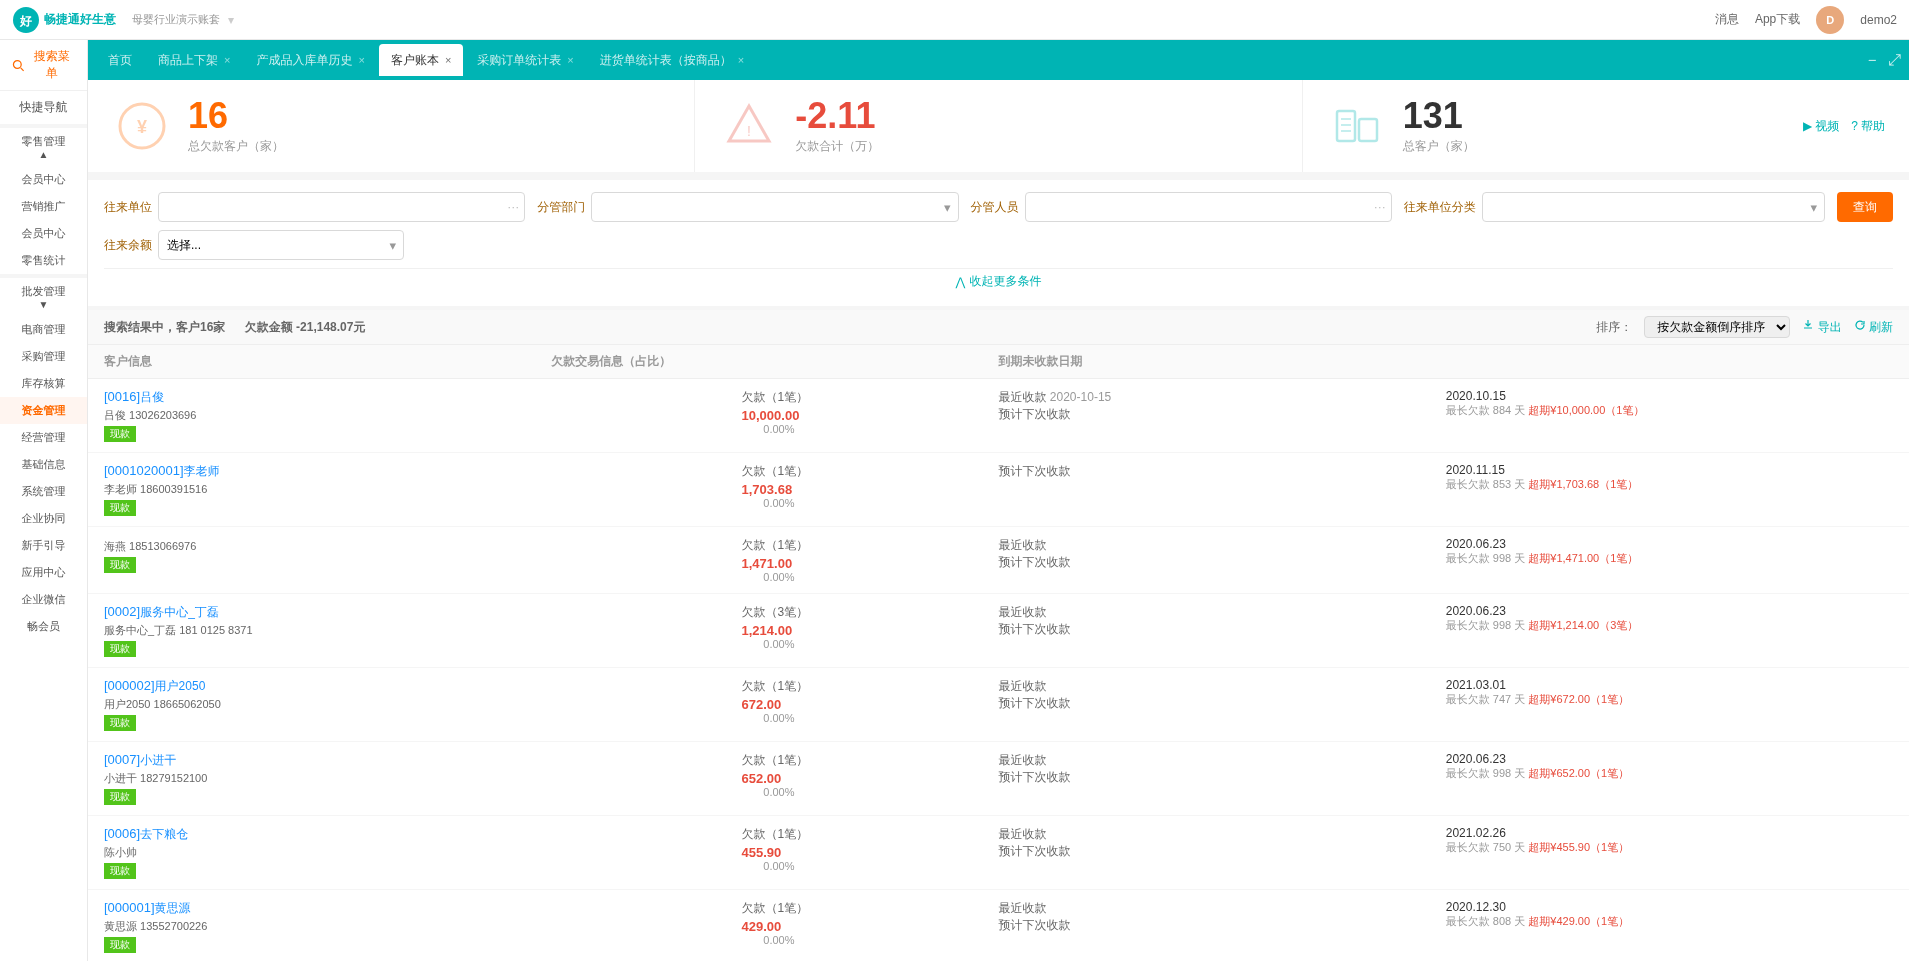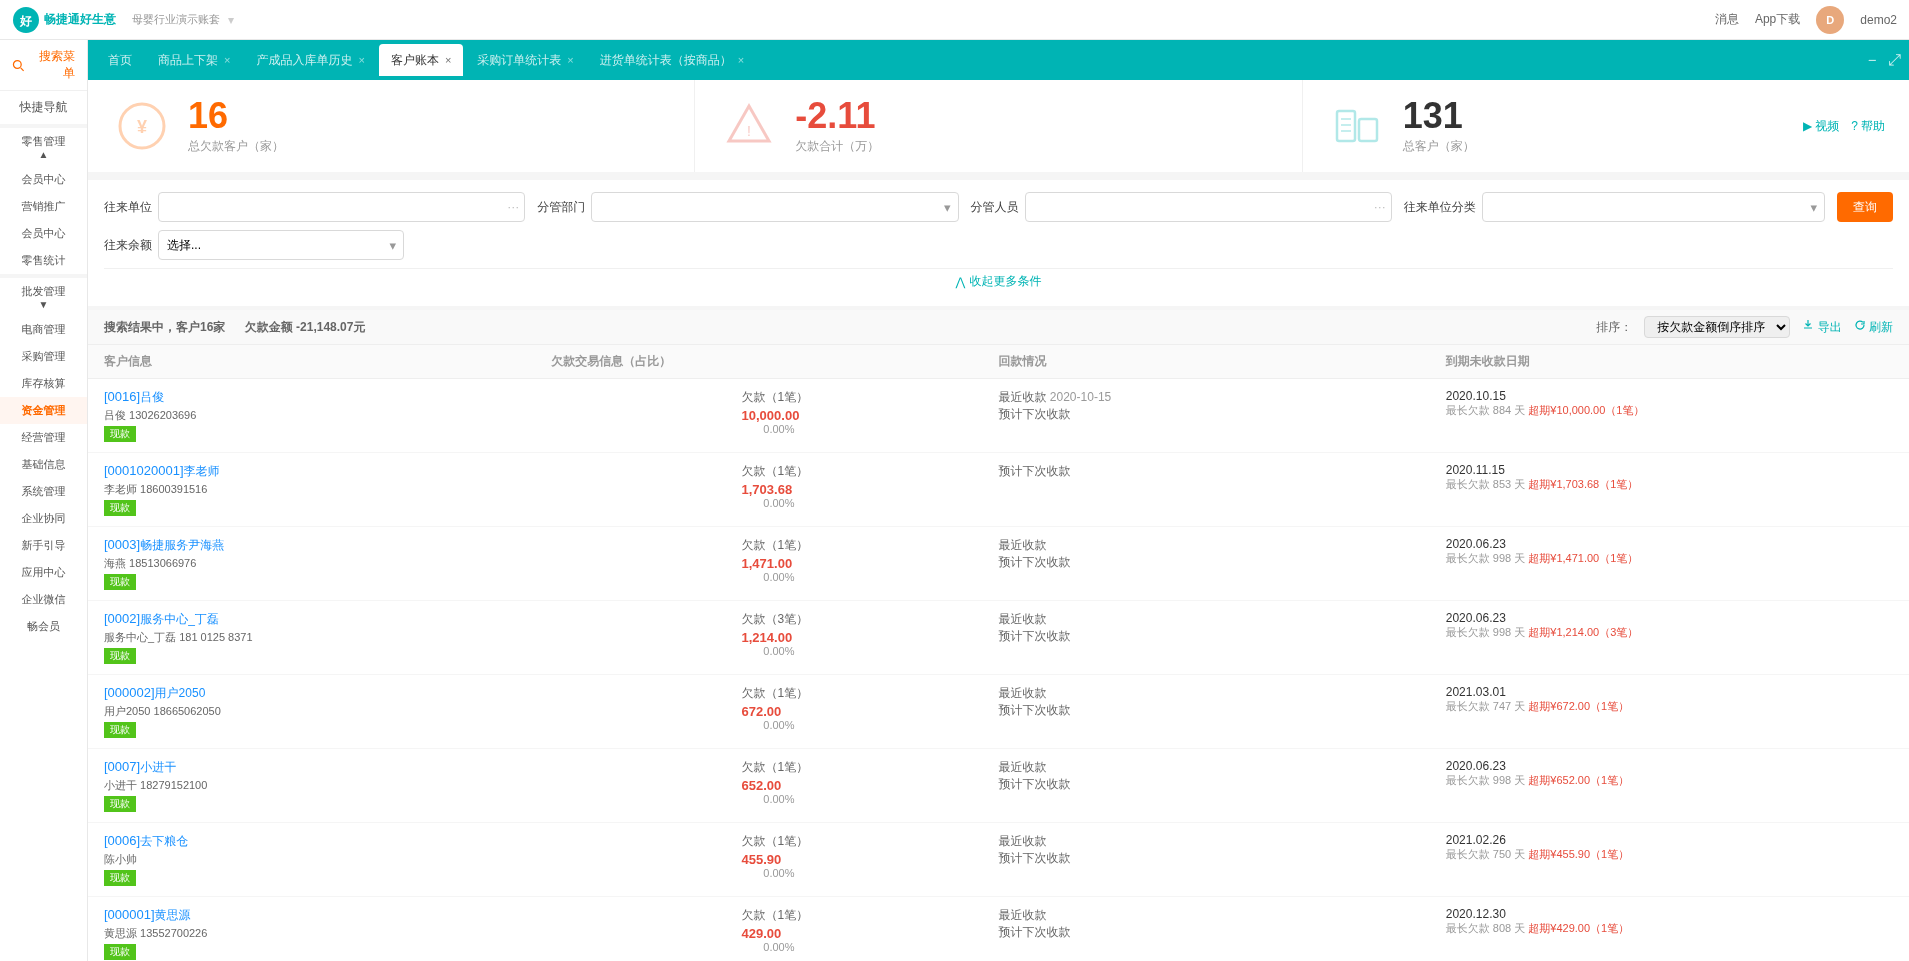--- a/index.html
+++ b/index.html
@@ -17,21 +17,21 @@
     .sub-brand { color: #999; font-size: 11px; margin-left: 8px; }
     .top-bar-right { display: flex; align-items: center; gap: 16px; font-size: 12px; color: #666; }
     .top-bar-right span { cursor: pointer; }
     .user-avatar { width: 28px; height: 28px; border-radius: 50%; background: #ccc; display: inline-flex; align-items: center; justify-content: center; overflow: hidden; }
 
     
     .main-layout { display: flex; height: calc(961px - 40px); }
 
     
     .sidebar { width: 88px; background: #fff; border-right: 1px solid #e8e8e8; display: flex; flex-direction: column; overflow-y: auto; }
-    .sidebar-search { padding: 8px 12px; text-align: right; border-bottom: 1px solid #f0f0f0; }
+    .sidebar-search { padding: 8px 12px; text-align: center; border-bottom: 1px solid #f0f0f0; }
     .sidebar-divider { height: 4px; background: #f5f5f5; }
     .sidebar-item-quick { padding: 8px 4px; text-align: center; cursor: pointer; font-size: 12px; color: #555; }
     .sidebar-section { padding: 6px 4px; text-align: center; font-size: 11px; color: #555; cursor: pointer; display: flex; flex-direction: column; align-items: center; }
     .sidebar-section.active { color: #ff6a00; font-weight: bold; }
     .sidebar-section .arr { font-size: 10px; }
 
     
     .content-area { flex: 1; display: flex; flex-direction: column; overflow: hidden; }
 
     
@@ -56,21 +56,21 @@
     .stat-value.red { color: #e74c3c; }
     .stat-value.orange { color: #ff6a00; }
     .stat-value.dark { color: #333; }
     .stat-label { font-size: 12px; color: #999; margin-top: 4px; }
     .stat-card-right { margin-left: auto; display: flex; gap: 12px; font-size: 12px; color: #00b4b4; }
 
     
     .filter-bar { background: #fff; padding: 12px 16px; margin-bottom: 4px; }
     .filter-row { display: flex; align-items: center; gap: 12px; margin-bottom: 8px; }
     .filter-item { display: flex; align-items: center; gap: 6px; flex: 1; }
-    .filter-label { font-size: 12px; color: #404040; white-space: nowrap; }
+    .filter-label { font-size: 12px; color: #a16207; white-space: nowrap; }
     .btn-search { background: #ff6a00; color: #fff; border: none; border-radius: 4px; padding: 5px 16px; font-size: 12px; cursor: pointer; height: 30px; white-space: nowrap; }
     .collapse-btn { display: flex; align-items: center; justify-content: center; width: 100%; color: #00b4b4; font-size: 12px; cursor: pointer; padding: 4px 0; border-top: 1px solid #f0f0f0; margin-top: 4px; }
     .filter-select-wrapper { flex: 1; position: relative; height: 30px; border-radius: 11px; }
     .filter-select-wrapper select { width: 100%; height: 100%; border: 1px solid #d9d9d9; border-radius: 4px; padding: 0 8px; font-size: 12px; appearance: none; background: #fff; cursor: pointer; }
     .filter-select-wrapper::after { content: '▾'; position: absolute; right: 8px; top: 50%; transform: translateY(-50%); pointer-events: none; color: #999; }
 
     
     .results-bar { display: flex; align-items: center; justify-content: space-between; padding: 6px 16px; background: #f9f9f9; border-bottom: 1px solid #eee; font-size: 12px; color: #666; }
     .results-bar-left span { font-weight: bold; }
     .results-bar-right { display: flex; align-items: center; gap: 12px; }
@@ -362,21 +362,20 @@
               </svg>
             <span>刷新</span>
           </span>
         </div>
       </div>
 
       <div class="data-table">
         <div class="table-header">
           <span>客户信息</span>
           <span>欠款交易信息（占比）</span>
-          <span>回款情况</span>
           <span>到期未收款日期</span>
         </div>
 
         <div class="table-row">
           <div>
             <div><span class="customer-code">[0016]</span><span class="customer-name">吕俊</span></div>
             <div class="customer-info-sub">吕俊  13026203696</div>
             <span class="tag-xian">现款</span>
           </div>
           <div class="debt-cell">
@@ -413,21 +412,20 @@
             <div class="recovery-info">预计下次收款</div>
           </div>
           <div>
             <div style="font-size:12px;color:#333;">2020.11.15</div>
             <div class="overdue-info">最长欠款 853 天 <span class="overdue-amount">超期¥1,703.68（1笔）</span></div>
           </div>
         </div>
 
         <div class="table-row">
           <div>
-            <div><span class="customer-code">[0003]</span><span class="customer-name">畅捷服务尹海燕</span></div>
             <div class="customer-info-sub">海燕  18513066976</div>
             <span class="tag-xian">现款</span>
           </div>
           <div class="debt-cell">
             <div class="debt-main">
               <span class="debt-count">欠款（1笔）</span>
               <span class="debt-amount">1,471.00</span>
             </div>
             <span class="debt-pct">0.00%</span>
           </div>

